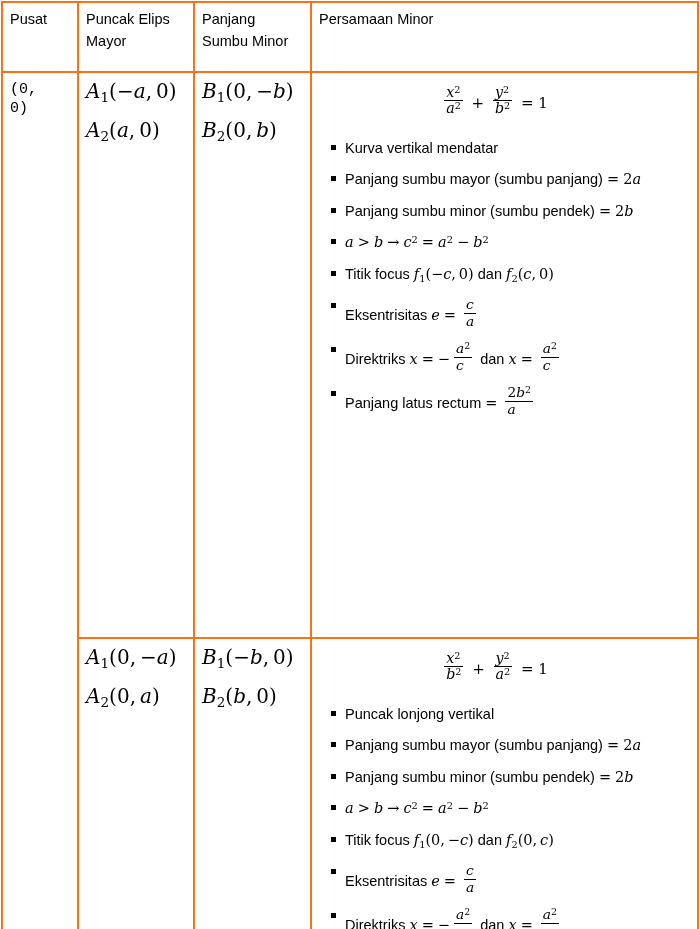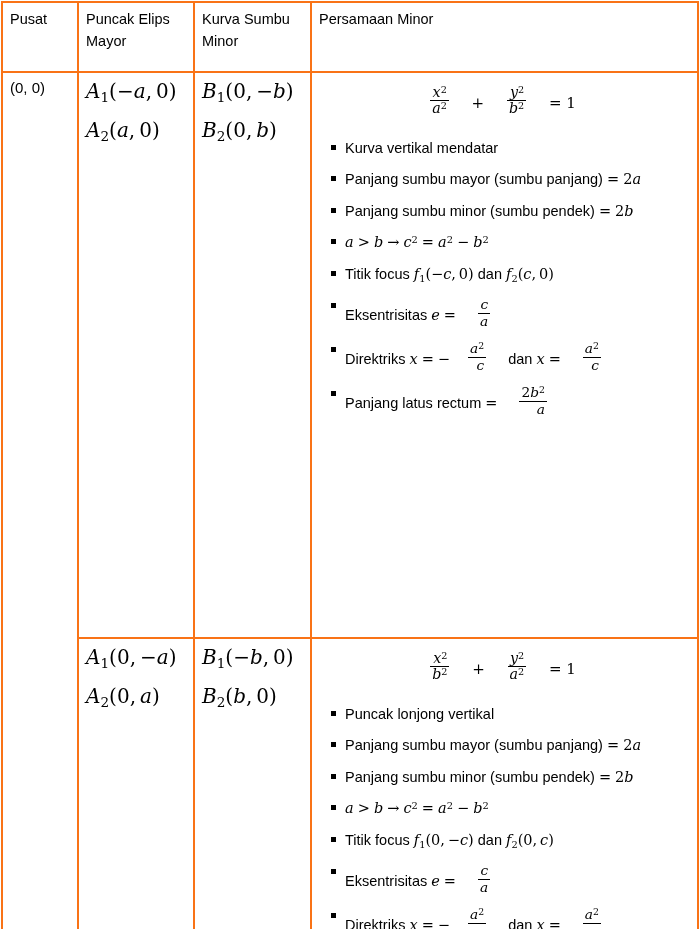--- a/index.html
+++ b/index.html
@@ -44,21 +44,21 @@
     line-height: 1.5;
     height: 56px;
     padding-top: 7px;
   }
   .hdr-label { display: block; }
 
   td.cell-pusat {
     font-size: 15px;
   }
   .mathup {
-    font-family: Liberation Sans, sans-serif;
+    font-family: Liberation Mono, monospace;
     font-style: normal;
     margin-top: 27px;
   }
   .vertex {
     font-family: "DejaVu Serif", serif;
     font-size: 20px;
     line-height: 1;
     margin: 2px 0 0 0;
     white-space: nowrap;
   }
@@ -72,24 +72,24 @@
   }
   sup {
     font-size: 0.68em;
     vertical-align: 0.45em;
     font-style: normal;
   }
   
   .frac {
     display: inline-block;
     vertical-align: -0.42em;
-    text-align: right;
+    text-align: left;
     font-size: 0.95em;
     line-height: 1.05;
-    margin: 0 18px;
+    margin: 0 4px;
   }
   .frac .num {
     display: block;
     padding: 0 2px;
     border-bottom: 1px solid #000;
   }
   .frac .den {
     display: block;
     padding: 0 2px;
   }
@@ -139,21 +139,21 @@
     </colgroup>
     <thead>
       <tr>
         <th>
           <span class="hdr-label">Pusat</span>
         </th>
         <th>
           <span class="hdr-label">Puncak Elips Mayor</span>
         </th>
         <th>
-          <span class="hdr-label">Kurva Sumbu Minor</span>
+          <span class="hdr-label">Panjang Sumbu Minor</span>
         </th>
         <th>
           <span class="hdr-label">Persamaan Minor</span>
         </th>
       </tr>
     </thead>
     <tbody>
 
       <tr>
         <td class="cell-pusat" rowspan="2">

